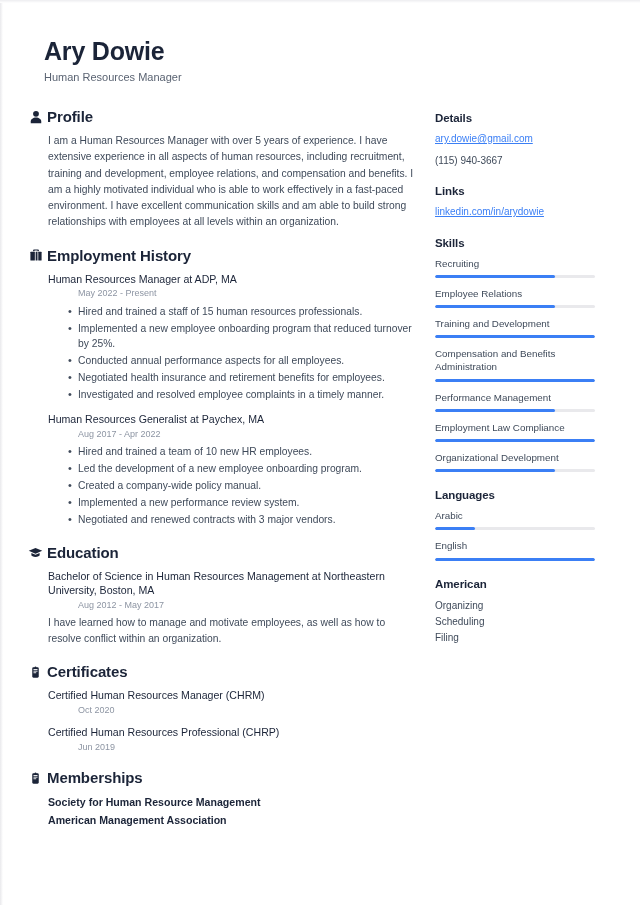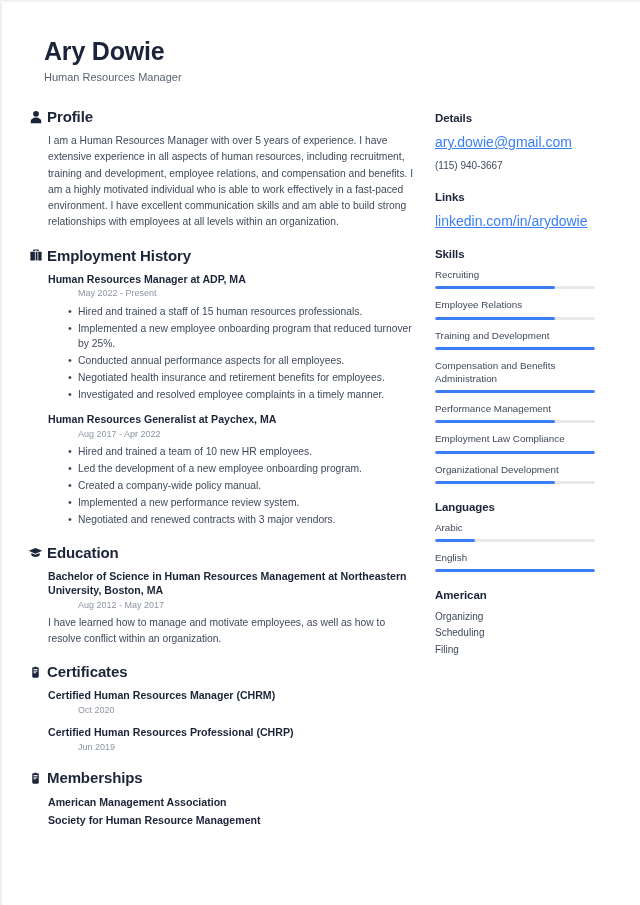--- a/index.html
+++ b/index.html
@@ -101,21 +101,21 @@
     font-size: 10.3px;
     line-height: 1.58;
     color: #3f4a5a;
     margin: 0;
   }
 
   .entry { margin-bottom: 9px; }
   .entry:last-child { margin-bottom: 0; }
   .entry-title {
     font-size: 10.6px;
-    font-weight: bold;
+    font-weight: normal;
     color: #1b2438;
     line-height: 1.35;
   }
   .entry-date {
     font-size: 9px;
     color: #8d95a3;
     margin-top: 2px;
     line-height: 1.3;
     padding-left: 30px;
   }
@@ -162,21 +162,21 @@
     margin-bottom: 8px;
     letter-spacing: -0.1px;
   }
   .side-text {
     font-size: 10px;
     color: #3f4a5a;
     line-height: 1.45;
     margin-bottom: 7px;
   }
   .side-link {
-    font-size: 14px;
+    font-size: 10px;
     color: #3b7ff5;
     text-decoration: underline;
     line-height: 1.45;
     margin-bottom: 7px;
     display: block;
     word-break: break-all;
   }
   .meter { margin-bottom: 9px; }
   .meter-label {
     font-size: 9.8px;
@@ -323,22 +323,22 @@
           <svg width="13" height="14" viewBox="0 0 16 16" fill="currentColor">
             <path d="M10.5 2H9.3a1.4 1.4 0 0 0-2.6 0H5.5c-.8 0-1.5.7-1.5 1.5v10c0 .8.7 1.5 1.5 1.5h5c.8 0 1.5-.7 1.5-1.5v-10c0-.8-.7-1.5-1.5-1.5z"></path>
             <rect x="5.5" y="4.4" width="5" height="1.1" fill="#ffffff"></rect>
             <rect x="5.5" y="6.4" width="5" height="1.1" fill="#ffffff"></rect>
             <rect x="5.5" y="8.4" width="3.4" height="1.1" fill="#ffffff"></rect>
           </svg>
         </span>
         <span class="section-title">Memberships</span>
       </div>
       <div class="section-body">
+        <div class="plain-item">Society for Human Resource Management</div>
         <div class="plain-item">American Management Association</div>
-        <div class="plain-item">Society for Human Resource Management</div>
       </div>
     </div>
 
   </div>
 
   <div class="side-col">
 
     <div class="side-block">
       <div class="side-title">Details</div>
       <a class="side-link" href="#">ary.dowie@gmail.com</a>

